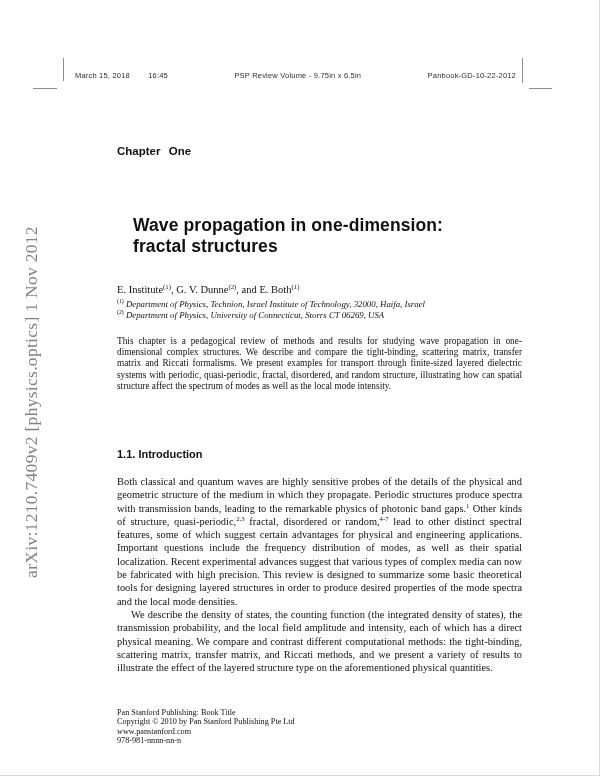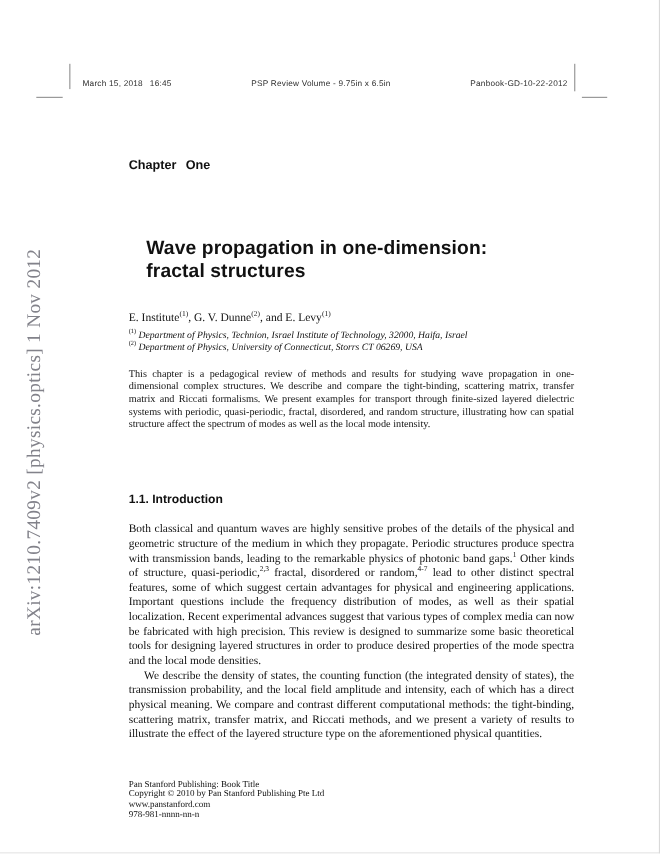--- a/index.html
+++ b/index.html
@@ -34,21 +34,21 @@
     top: 71px;
     width: 441px;
     display: flex;
     justify-content: space-between;
     align-items: baseline;
     font-family: "Liberation Sans", sans-serif;
     font-size: 7.5px;
     color: #2e2e2e;
     letter-spacing: 0.2px;
   }
-  .runhead .left-group span + span { margin-left: 4px; }
+  .runhead .left-group span + span { margin-left: 16px; }
 
   
   .arxiv {
     position: absolute;
     top: 402px;
     left: 31px;
     transform: translate(-50%, -50%) rotate(-90deg);
     white-space: nowrap;
     font-family: "Liberation Serif", serif;
     font-size: 17.5px;
@@ -165,21 +165,21 @@
 
   <div class="content">
 
     <div class="chapter">Chapter One</div>
 
     <h1 class="title">
       <div>Wave propagation in one-dimension:</div>
       <div>fractal structures</div>
     </h1>
 
-    <div class="authors"><span>E. Institute</span><sup>(1)</sup><span>, G. V. Dunne</span><sup>(2)</sup><span>, and E. Levy</span><sup>(1)</sup></div>
+    <div class="authors"><span>E. Institute</span><sup>(1)</sup><span>, G. V. Dunne</span><sup>(2)</sup><span>, and E. Both</span><sup>(1)</sup></div>
 
     <div class="affils">
       <div><sup>(1)</sup> <span class="it">Department of Physics, Technion, Israel Institute of Technology, 32000, Haifa, Israel</span></div>
       <div><sup>(2)</sup> <span class="it">Department of Physics, University of Connecticut, Storrs CT 06269, USA</span></div>
     </div>
 
     <div class="abstract">This chapter is a pedagogical review of methods and results for studying wave propagation in one-dimensional complex structures. We describe and compare the tight-binding, scattering matrix, transfer matrix and Riccati formalisms. We present examples for transport through finite-sized layered dielectric systems with periodic, quasi-periodic, fractal, disordered, and random structure, illustrating how can spatial structure affect the spectrum of modes as well as the local mode intensity.</div>
 
     <div class="sec">1.1.  Introduction</div>
 

